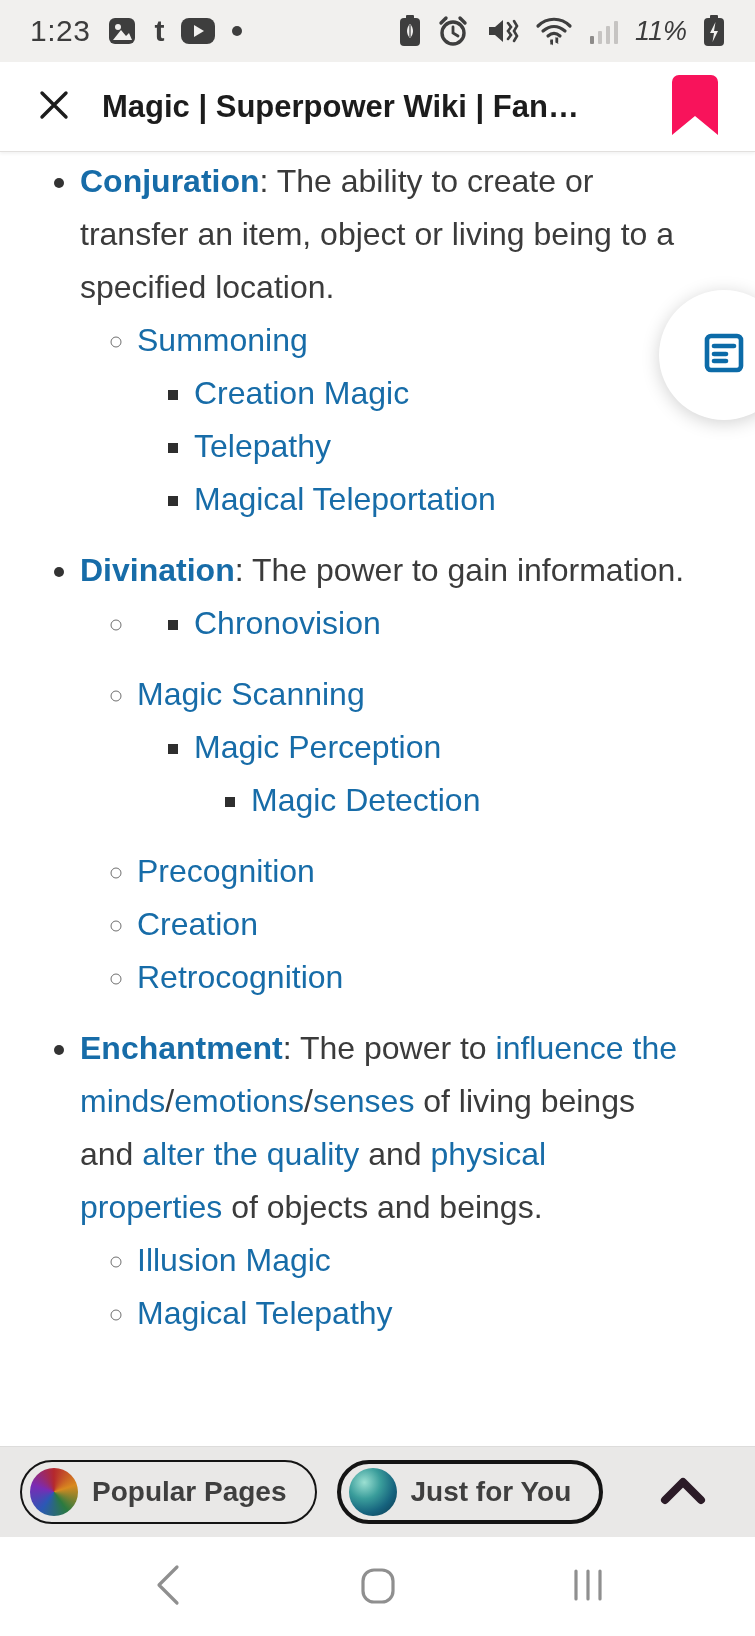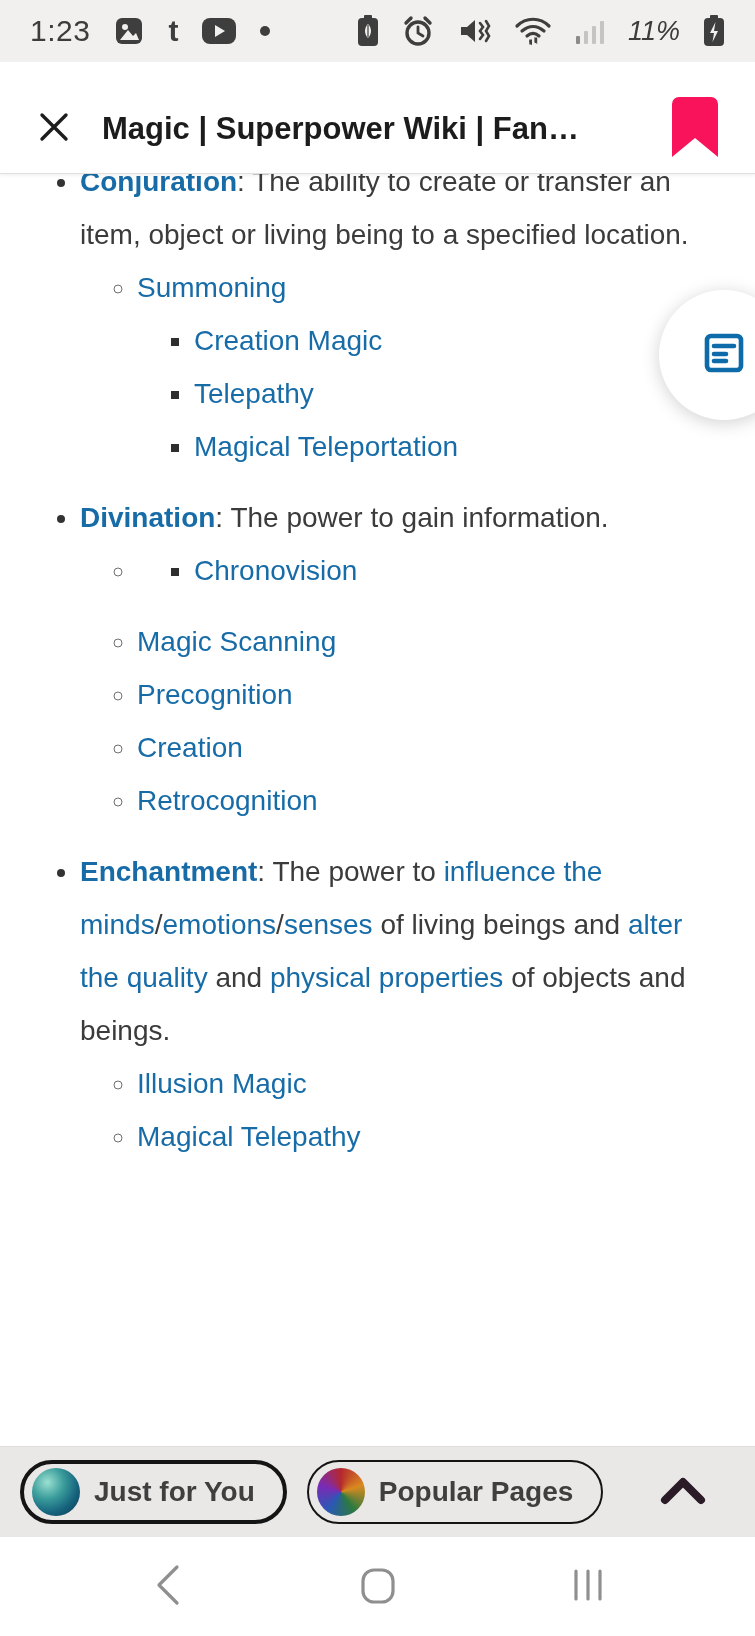--- a/index.html
+++ b/index.html
@@ -2,39 +2,39 @@
 <html><head>
 <meta charset="utf-8">
 <style>
   html,body{margin:0;padding:0;}
   body{font-family:"Liberation Sans", sans-serif; background:#777;}
   .screen{position:relative;width:755px;height:1636px;background:#fff;overflow:hidden;margin:0 auto;}
 
   
   .statusbar{position:absolute;top:0;left:0;right:0;height:62px;background:#f1f0ee;
     display:flex;align-items:center;justify-content:space-between;padding:0 30px;box-sizing:border-box;color:#3e3e3e;}
-  .sb-left,.sb-right{display:flex;align-items:center;gap:23px;}
+  .sb-left,.sb-right{display:flex;align-items:center;gap:16px;}
   .sb-time{font-size:30px;font-weight:400;letter-spacing:0.5px;color:#3c3c3c;}
   .sb-ico{display:flex;align-items:center;}
   .tumblr-t{font-size:30px;font-weight:700;color:#3e3e3e;line-height:1;}
   .sb-dot{width:10px;height:10px;border-radius:50%;background:#3e3e3e;}
   .sb-pct{font-size:27px;color:#3c3c3c;font-style:italic;}
 
   
   .header{position:absolute;top:62px;left:0;right:0;height:90px;background:#fff;
     display:flex;align-items:center;padding:0 30px;box-sizing:border-box;
-    border-bottom:1px solid #e2e0de; box-shadow:0 2px 3px rgba(0,0,0,0.05);z-index:5;margin-top:22px;}
+    border-bottom:1px solid #e2e0de; box-shadow:0 2px 3px rgba(0,0,0,0.05);z-index:5;}
   .close-btn{width:48px;height:48px;display:flex;align-items:center;justify-content:center;flex:0 0 auto;}
   .page-title{font-size:31px;font-weight:700;color:#1c1c1c;margin-left:24px;flex:1 1 auto;
     white-space:nowrap;overflow:hidden;}
   .bookmark-btn{flex:0 0 auto;margin-left:12px;display:flex;align-items:center;justify-content:center;width:60px;}
 
   
   .content{position:absolute;top:153px;left:0;right:0;bottom:0;background:#fff;overflow:hidden;
-    font-size:28px;line-height:53px;color:#3b3b3b;padding:2px 60px 0 30px;box-sizing:border-box;}
+    font-size:32px;line-height:53px;color:#3b3b3b;padding:2px 60px 0 30px;box-sizing:border-box;}
   .content a{color:#176CA8;text-decoration:none;cursor:pointer;}
   .wbold{font-weight:700;}
   .wtext{color:#3b3b3b;}
   ul{margin:0;padding:0;list-style-position:outside;}
   ul.lv1{list-style-type:disc;padding-left:50px;}
   ul.lv1 > li::marker{color:#333;}
   ul.lv2{list-style-type:circle;padding-left:57px;margin:0 0 18px 0;}
   ul.lv2 > li::marker{color:#6f6f6f;}
   ul.lv3,ul.lv4{list-style-type:square;padding-left:57px;margin:0 0 18px 0;}
   ul.lv3 > li::marker,ul.lv4 > li::marker{color:#2e2e2e;}
@@ -162,21 +162,25 @@
             <li><a class="wlink">Summoning</a><ul class="lv3">
                 <li><a class="wlink">Creation Magic</a></li>
                 <li><a class="wlink">Telepathy</a></li>
                 <li><a class="wlink">Magical Teleportation</a></li>
               </ul></li>
           </ul></li>
         <li><span><a class="wlink wbold">Divination</a><span class="wtext">: The power to gain information.</span></span><ul class="lv2">
             <li><ul class="lv3">
                 <li><a class="wlink">Chronovision</a></li>
               </ul></li>
-            <li><a class="wlink">Magic Scanning</a></li>
+            <li><a class="wlink">Magic Scanning</a><ul class="lv3">
+                <li><a class="wlink">Magic Perception</a><ul class="lv4">
+                    <li><a class="wlink">Magic Detection</a></li>
+                  </ul></li>
+              </ul></li>
             <li><a class="wlink">Precognition</a></li>
             <li><a class="wlink">Creation</a></li>
             <li><a class="wlink">Retrocognition</a></li>
           </ul></li>
         <li><span><a class="wlink wbold">Enchantment</a><span class="wtext">: The power to </span><a class="wlink">influence the minds</a><span class="wtext">/</span><a class="wlink">emotions</a><span class="wtext">/</span><a class="wlink">senses</a><span class="wtext"> of living beings and </span><a class="wlink">alter the quality</a><span class="wtext"> and </span><a class="wlink">physical properties</a><span class="wtext"> of objects and beings.</span></span><ul class="lv2">
             <li><a class="wlink">Illusion Magic</a></li>
             <li><a class="wlink">Magical Telepathy</a></li>
           </ul></li>
       </ul>
     </div>
@@ -186,28 +190,28 @@
       <svg width="42" height="42" viewBox="0 0 42 42">
           <rect x="4" y="4" width="34" height="34" rx="4" fill="none" stroke="#0c6ba8" stroke-width="4.6"></rect>
           <path d="M11 14 H31" stroke="#0c6ba8" stroke-width="4.6" stroke-linecap="round"></path>
           <path d="M11 22 H23" stroke="#0c6ba8" stroke-width="4.6" stroke-linecap="round"></path>
           <path d="M11 29 H23" stroke="#0c6ba8" stroke-width="4.6" stroke-linecap="round"></path>
         </svg>
     </span>
   </div>
 
   <div class="bottombar">
+    <div class="pill pill-light">
+      <span class="avatar avatar-heroes"></span>
+      <span class="pill-label">Popular Pages</span>
+    </div>
     <div class="pill pill-strong">
       <span class="avatar avatar-ocean"></span>
       <span class="pill-label">Just for You</span>
     </div>
-    <div class="pill pill-light">
-      <span class="avatar avatar-heroes"></span>
-      <span class="pill-label">Popular Pages</span>
-    </div>
     <div class="collapse-btn">
       <span>
         <svg width="46" height="30" viewBox="0 0 46 30">
             <path d="M5 25 L23 7 L41 25" stroke="#2b1b27" stroke-width="8" fill="none" stroke-linecap="round" stroke-linejoin="round"></path>
           </svg>
       </span>
     </div>
   </div>
 
   <div class="navbar">

